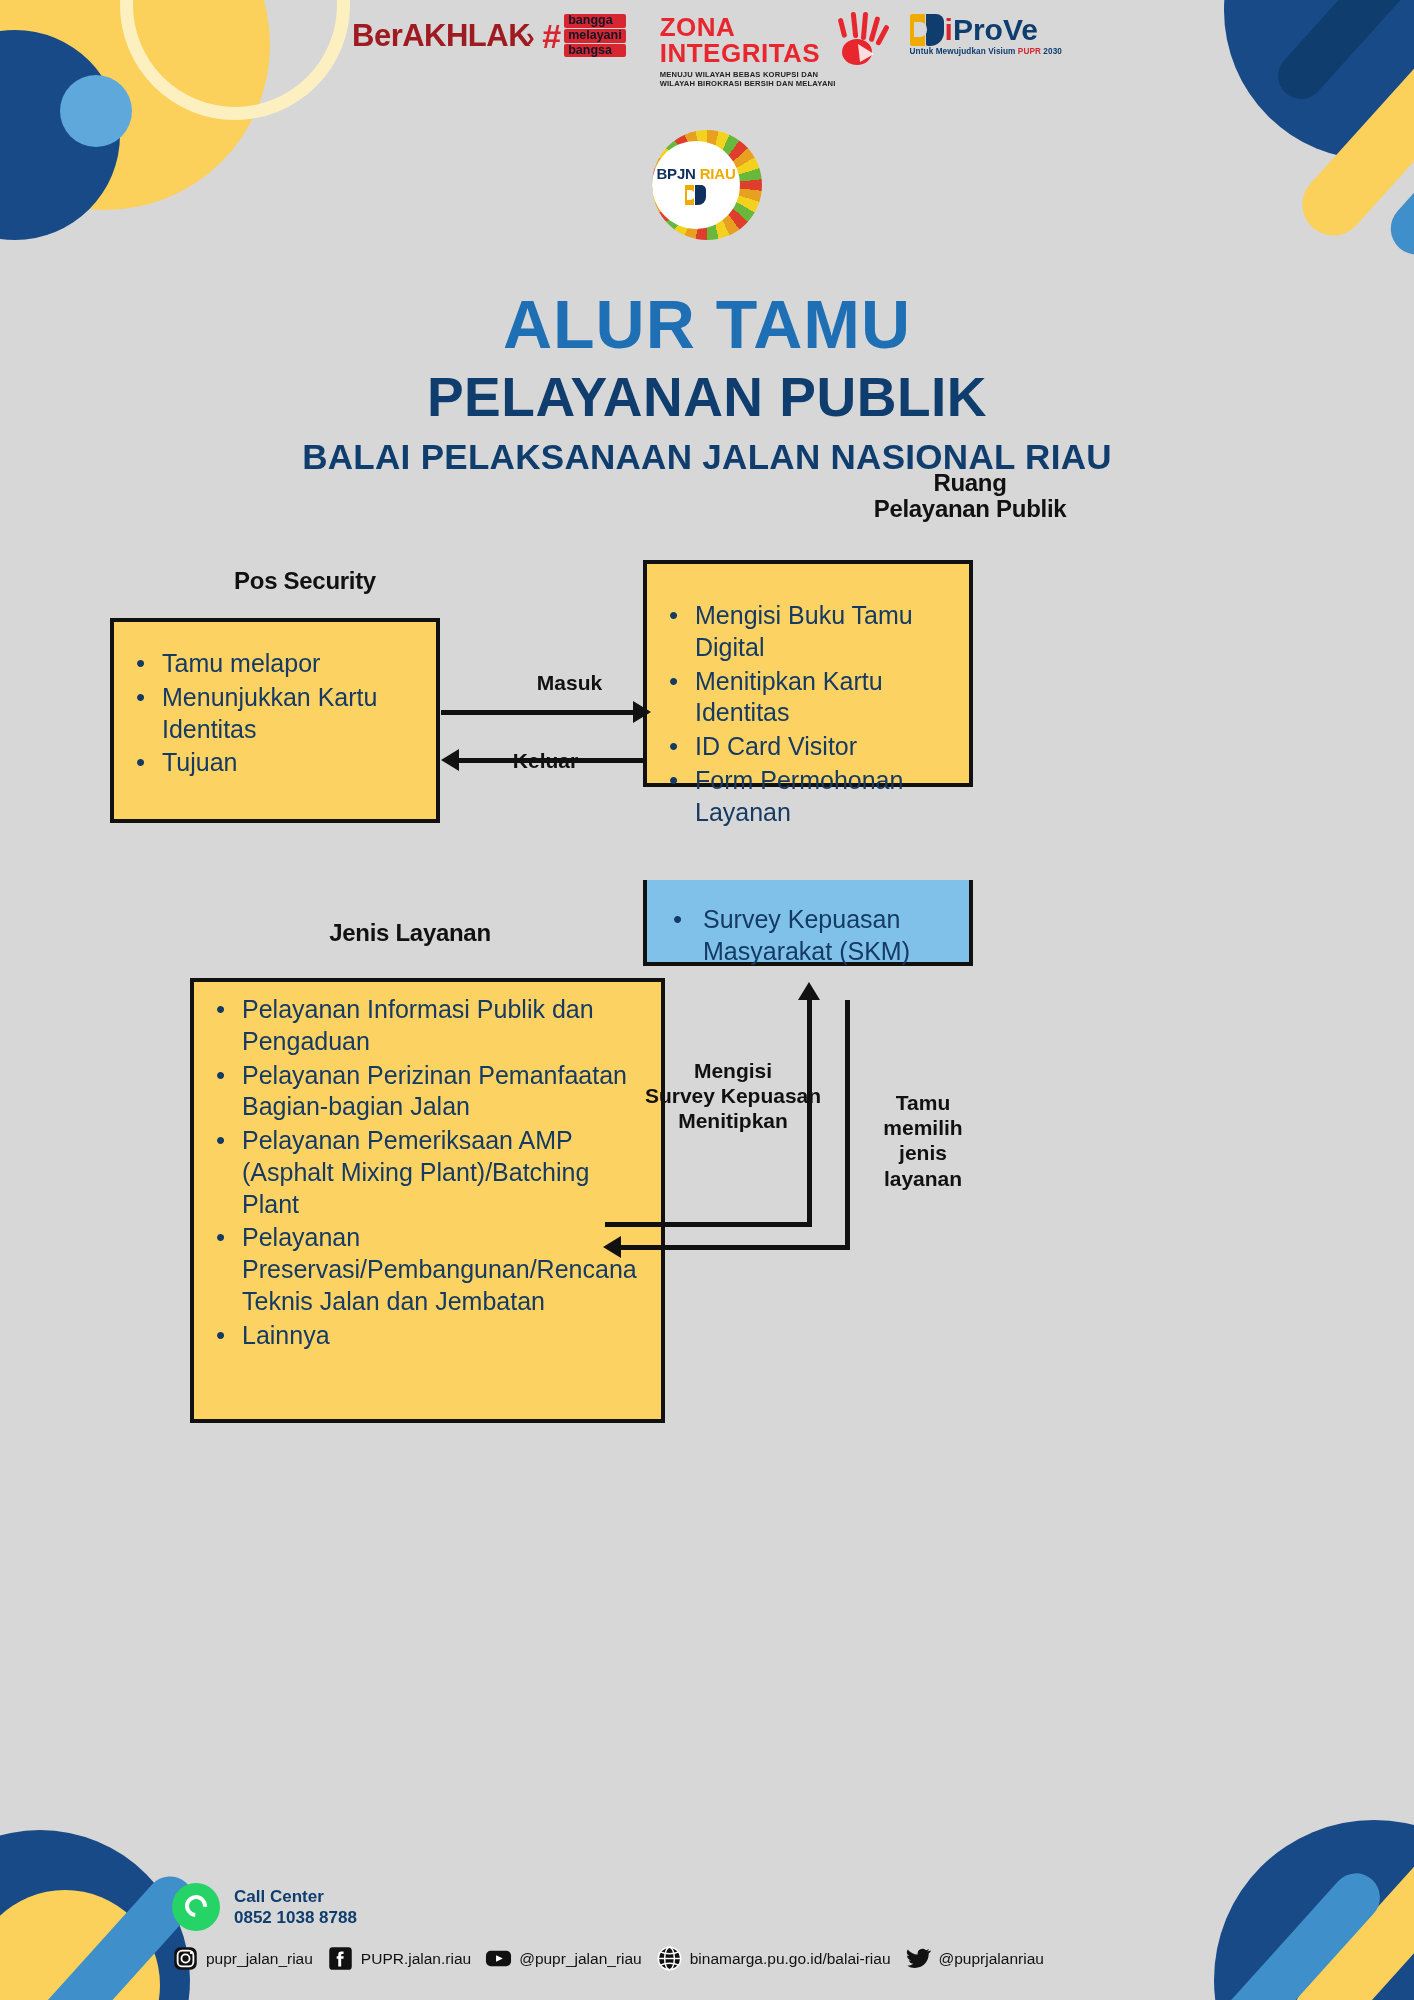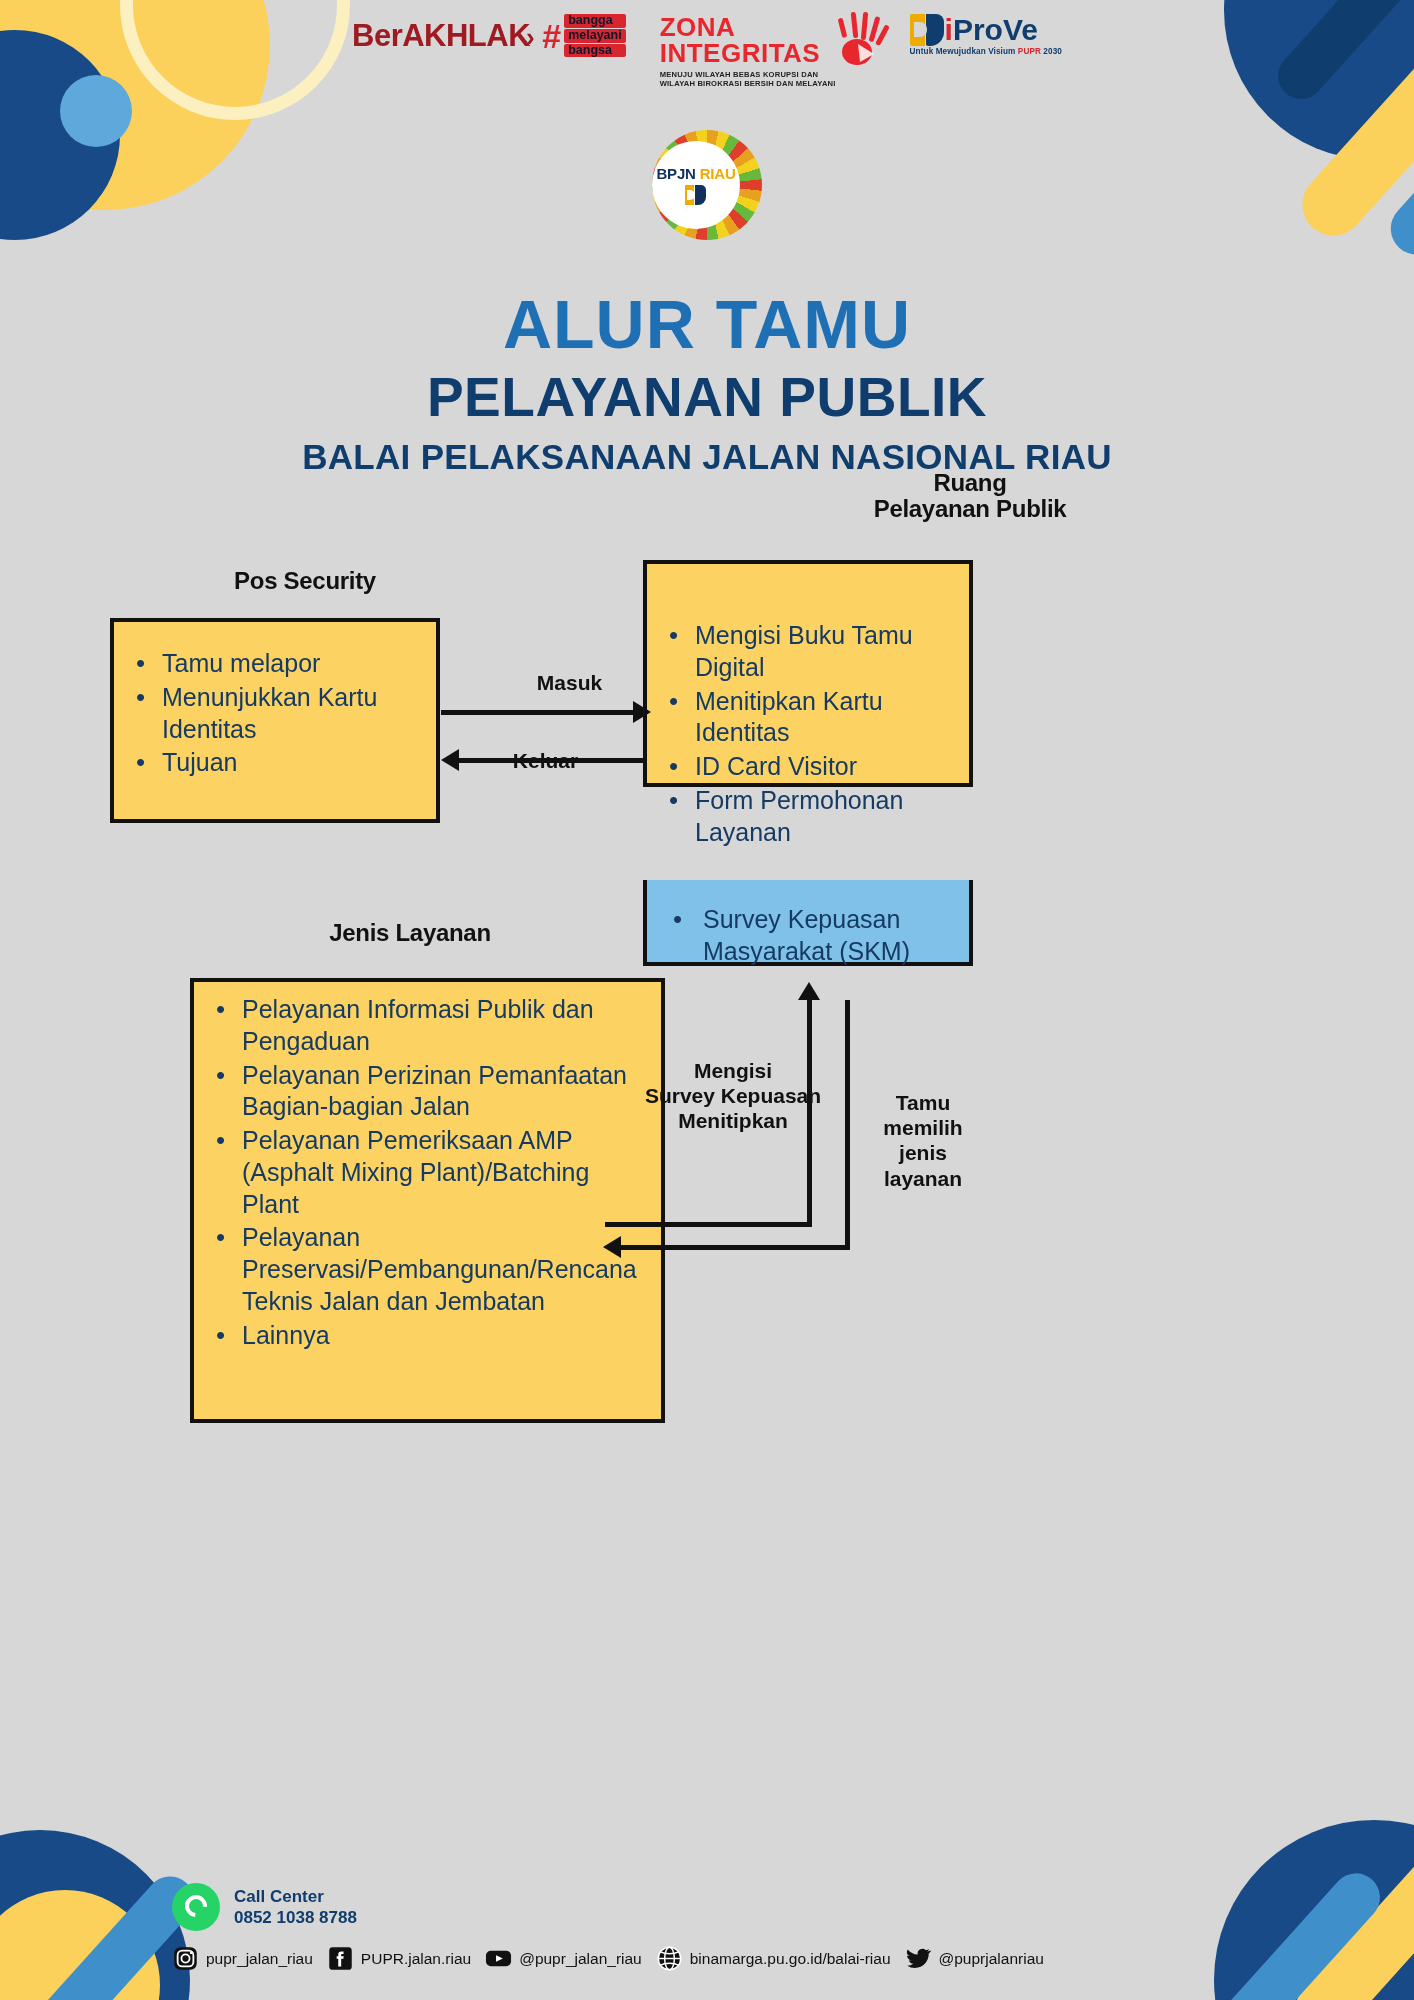--- a/index.html
+++ b/index.html
@@ -135,21 +135,21 @@
   .box li {
     position: relative; color: #153a63; font-size: 25px; line-height: 1.27;
     padding-left: 34px; margin-bottom: 2px;
   }
   .box li::before {
     content: "•"; position: absolute; left: 8px; top: -1px;
     color: #153a63; font-size: 26px; line-height: 1.27;
   }
 
   #box-pos { left: 110px; top: 148px; width: 330px; height: 205px; padding: 26px 14px 0 14px; }
-  #box-ruang { left: 643px; top: 90px; width: 330px; height: 227px; padding: 56px 12px 0 14px; }
+  #box-ruang { left: 643px; top: 90px; width: 330px; height: 227px; padding: 36px 12px 0 14px; }
   #box-skm {
     left: 643px; top: 410px; width: 330px; height: 86px;
     background: #7fc1e8; border-top: none; padding: 24px 12px 0 14px;
   }
   #box-skm li { padding-left: 42px; }
   #box-skm li::before { left: 12px; }
   #box-jenis { left: 190px; top: 508px; width: 475px; height: 445px; padding: 12px 14px 0 14px; }
   #box-jenis li { font-size: 25px; line-height: 1.27; }
 
   

